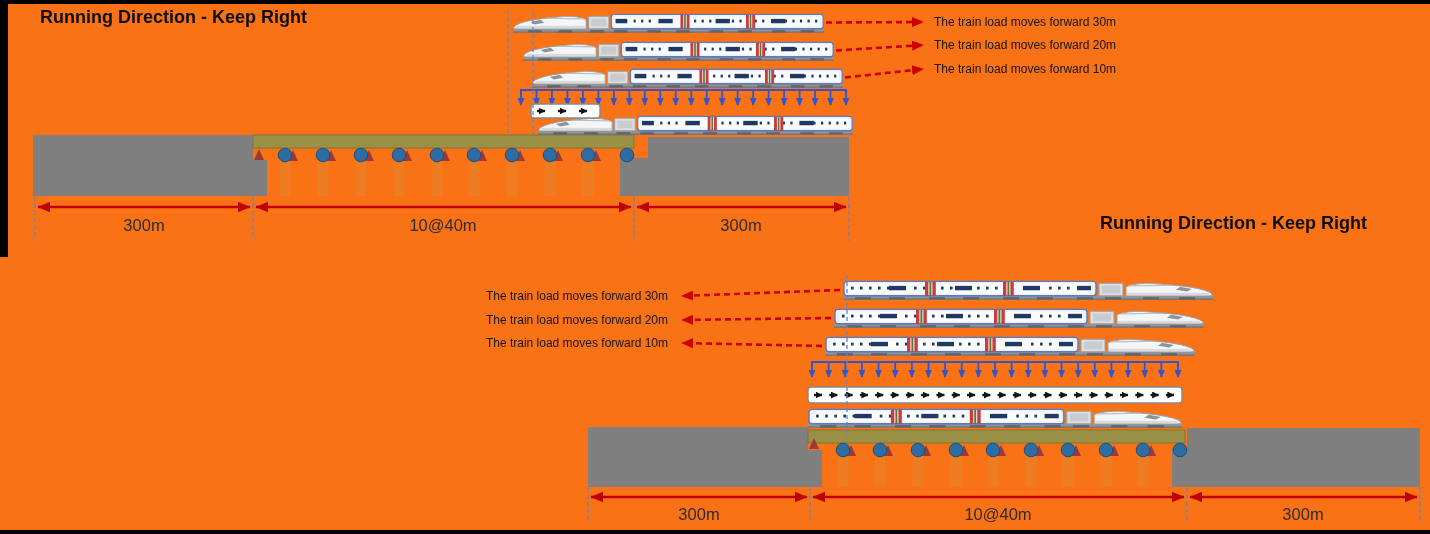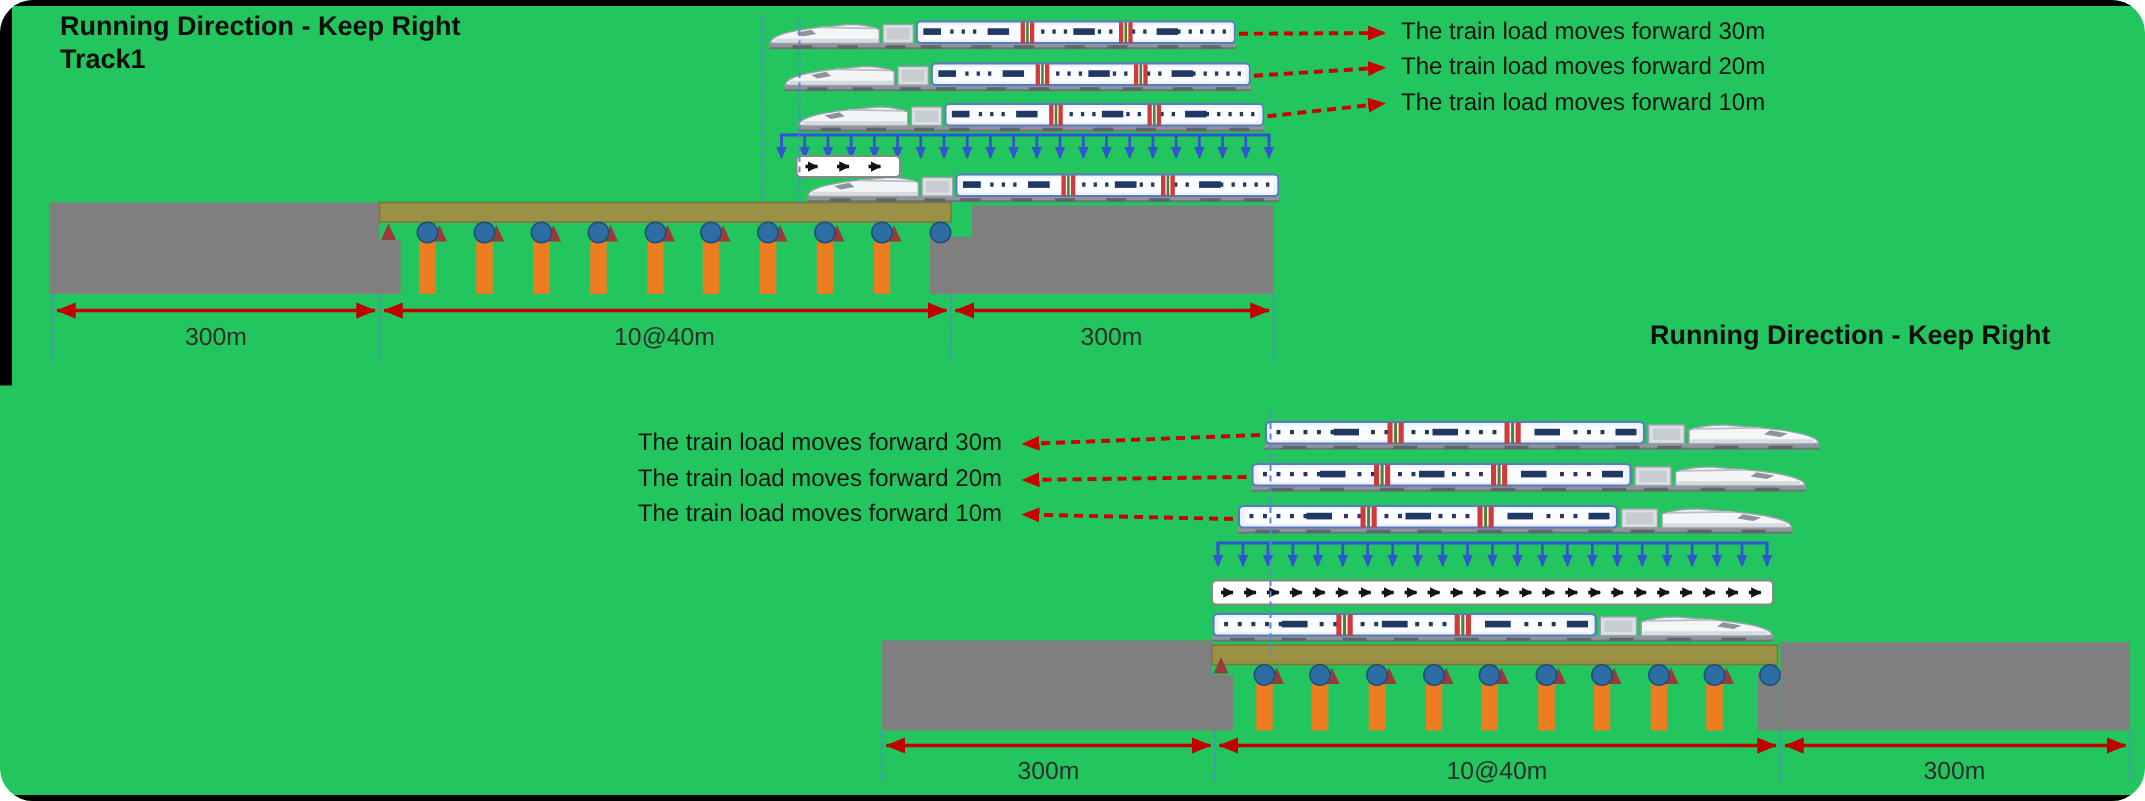--- a/index.html
+++ b/index.html
@@ -1,29 +1,29 @@
 <!DOCTYPE html>
 <html style="--c-emb: #7f7f7f; --c-deck: #9a9146; --c-pier: #ee7d22; --c-bear: #2e6da4; --c-tri: #9c3a38; --c-dim: #c00000; --c-guide: #5b86d5; --c-udl: #2f55cf; --c-lead: #cc0000;"><head>
 <meta charset="utf-8">
 <style>
   :root{
     --c-emb:#7f7f7f; --c-deck:#9a9146; --c-deck-edge:#7e7636; --c-pier:#ee7d22;
     --c-bear:#2e6da4; --c-bear-edge:#1d4e79; --c-tri:#9c3a38; --c-dim:#c00000;
     --c-guide:#5b86d5; --c-udl:#2f55cf; --c-lead:#cc0000; --c-black:#141414;
   }
   html,body{margin:0;padding:0;background:#fff;}
-  .canvas{position:relative;width:1430px;height:534px;background:#22c55e;overflow:hidden;
-          font-family:"Liberation Sans",sans-serif;border-radius:22px;}
+  .canvas{position:relative;width:1430px;height:534px;background:#f97316;overflow:hidden;
+          font-family:"Liberation Sans",sans-serif;}
   svg{position:absolute;left:0;top:0;}
   .edge{position:absolute;background:#000;}
   .edge-top{left:0;top:0;width:1430px;height:4px;}
   .edge-left{left:0;top:0;width:8px;height:257px;}
   .edge-bottom{left:0;top:530px;width:1430px;height:4px;}
   .title{position:absolute;font-size:18px;font-weight:700;color:#0d0d0d;line-height:22px;white-space:nowrap;}
-  .mlabel{position:absolute;font-size:16px;color:#141414;height:18px;line-height:18px;white-space:nowrap;}
+  .mlabel{position:absolute;font-size:12px;color:#141414;height:18px;line-height:18px;white-space:nowrap;}
   .mlabel.r{text-align:right;}
   .dimlabel{position:absolute;font-size:16.5px;color:#2d2d2d;transform:translateX(-50%);white-space:nowrap;text-align:right;}
   
   .emb{fill:var(--c-emb);}
   .deck{fill:var(--c-deck);stroke:var(--c-deck-edge);stroke-width:1;}
   .pier{fill:var(--c-pier);}
   .bear{fill:var(--c-bear);stroke:var(--c-bear-edge);stroke-width:1;}
   .tri{fill:var(--c-tri);}
   .dimline{stroke:var(--c-dim);stroke-width:2.4;}
   .guide{stroke:var(--c-guide);stroke-width:1.3;stroke-dasharray:4 3;fill:none;}
@@ -344,21 +344,20 @@
       <line class="guide" x1="1187" y1="488" x2="1187" y2="522"></line>
       <line class="guide" x1="1420" y1="488" x2="1420" y2="522"></line>
       <line class="dimline" x1="591" y1="497" x2="807" y2="497" marker-start="url(#mD)" marker-end="url(#mD)"></line>
       <line class="dimline" x1="813" y1="497" x2="1184" y2="497" marker-start="url(#mD)" marker-end="url(#mD)"></line>
       <line class="dimline" x1="1190" y1="497" x2="1417" y2="497" marker-start="url(#mD)" marker-end="url(#mD)"></line>
     </g>
   </svg>
 
   <div class="title" style="left:40px;top:6px;">
     <div>Running Direction - Keep Right</div>
-    <div>Track1</div>
   </div>
   <div class="title" style="left:1100px;top:212px;">
     <div>Running Direction - Keep Right</div>
   </div>
 
   <div class="mlabel" style="left:934px;top:13px;">The train load moves forward 30m</div>
   <div class="mlabel" style="left:934px;top:36px;">The train load moves forward 20m</div>
   <div class="mlabel" style="left:934px;top:60px;">The train load moves forward 10m</div>
 
   <div class="mlabel r" style="left:368px;top:287px;width:300px;">The train load moves forward 30m</div>

